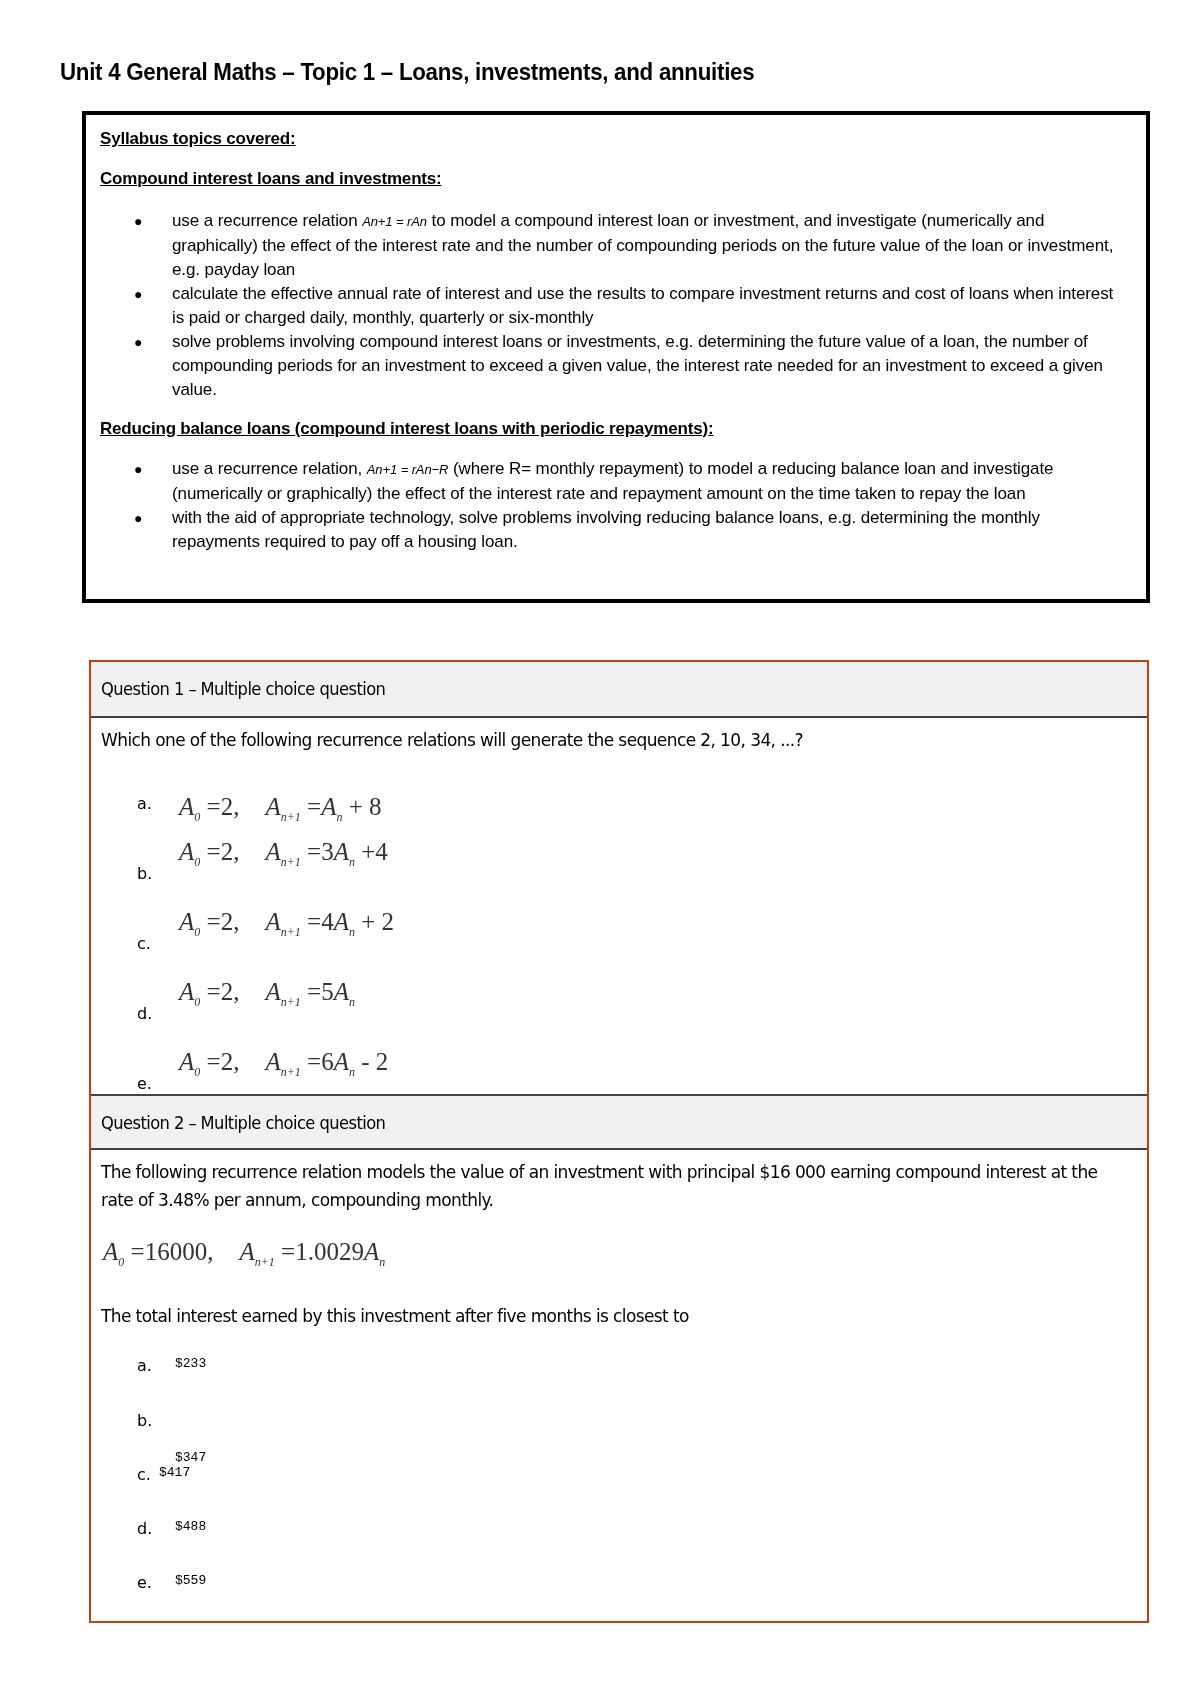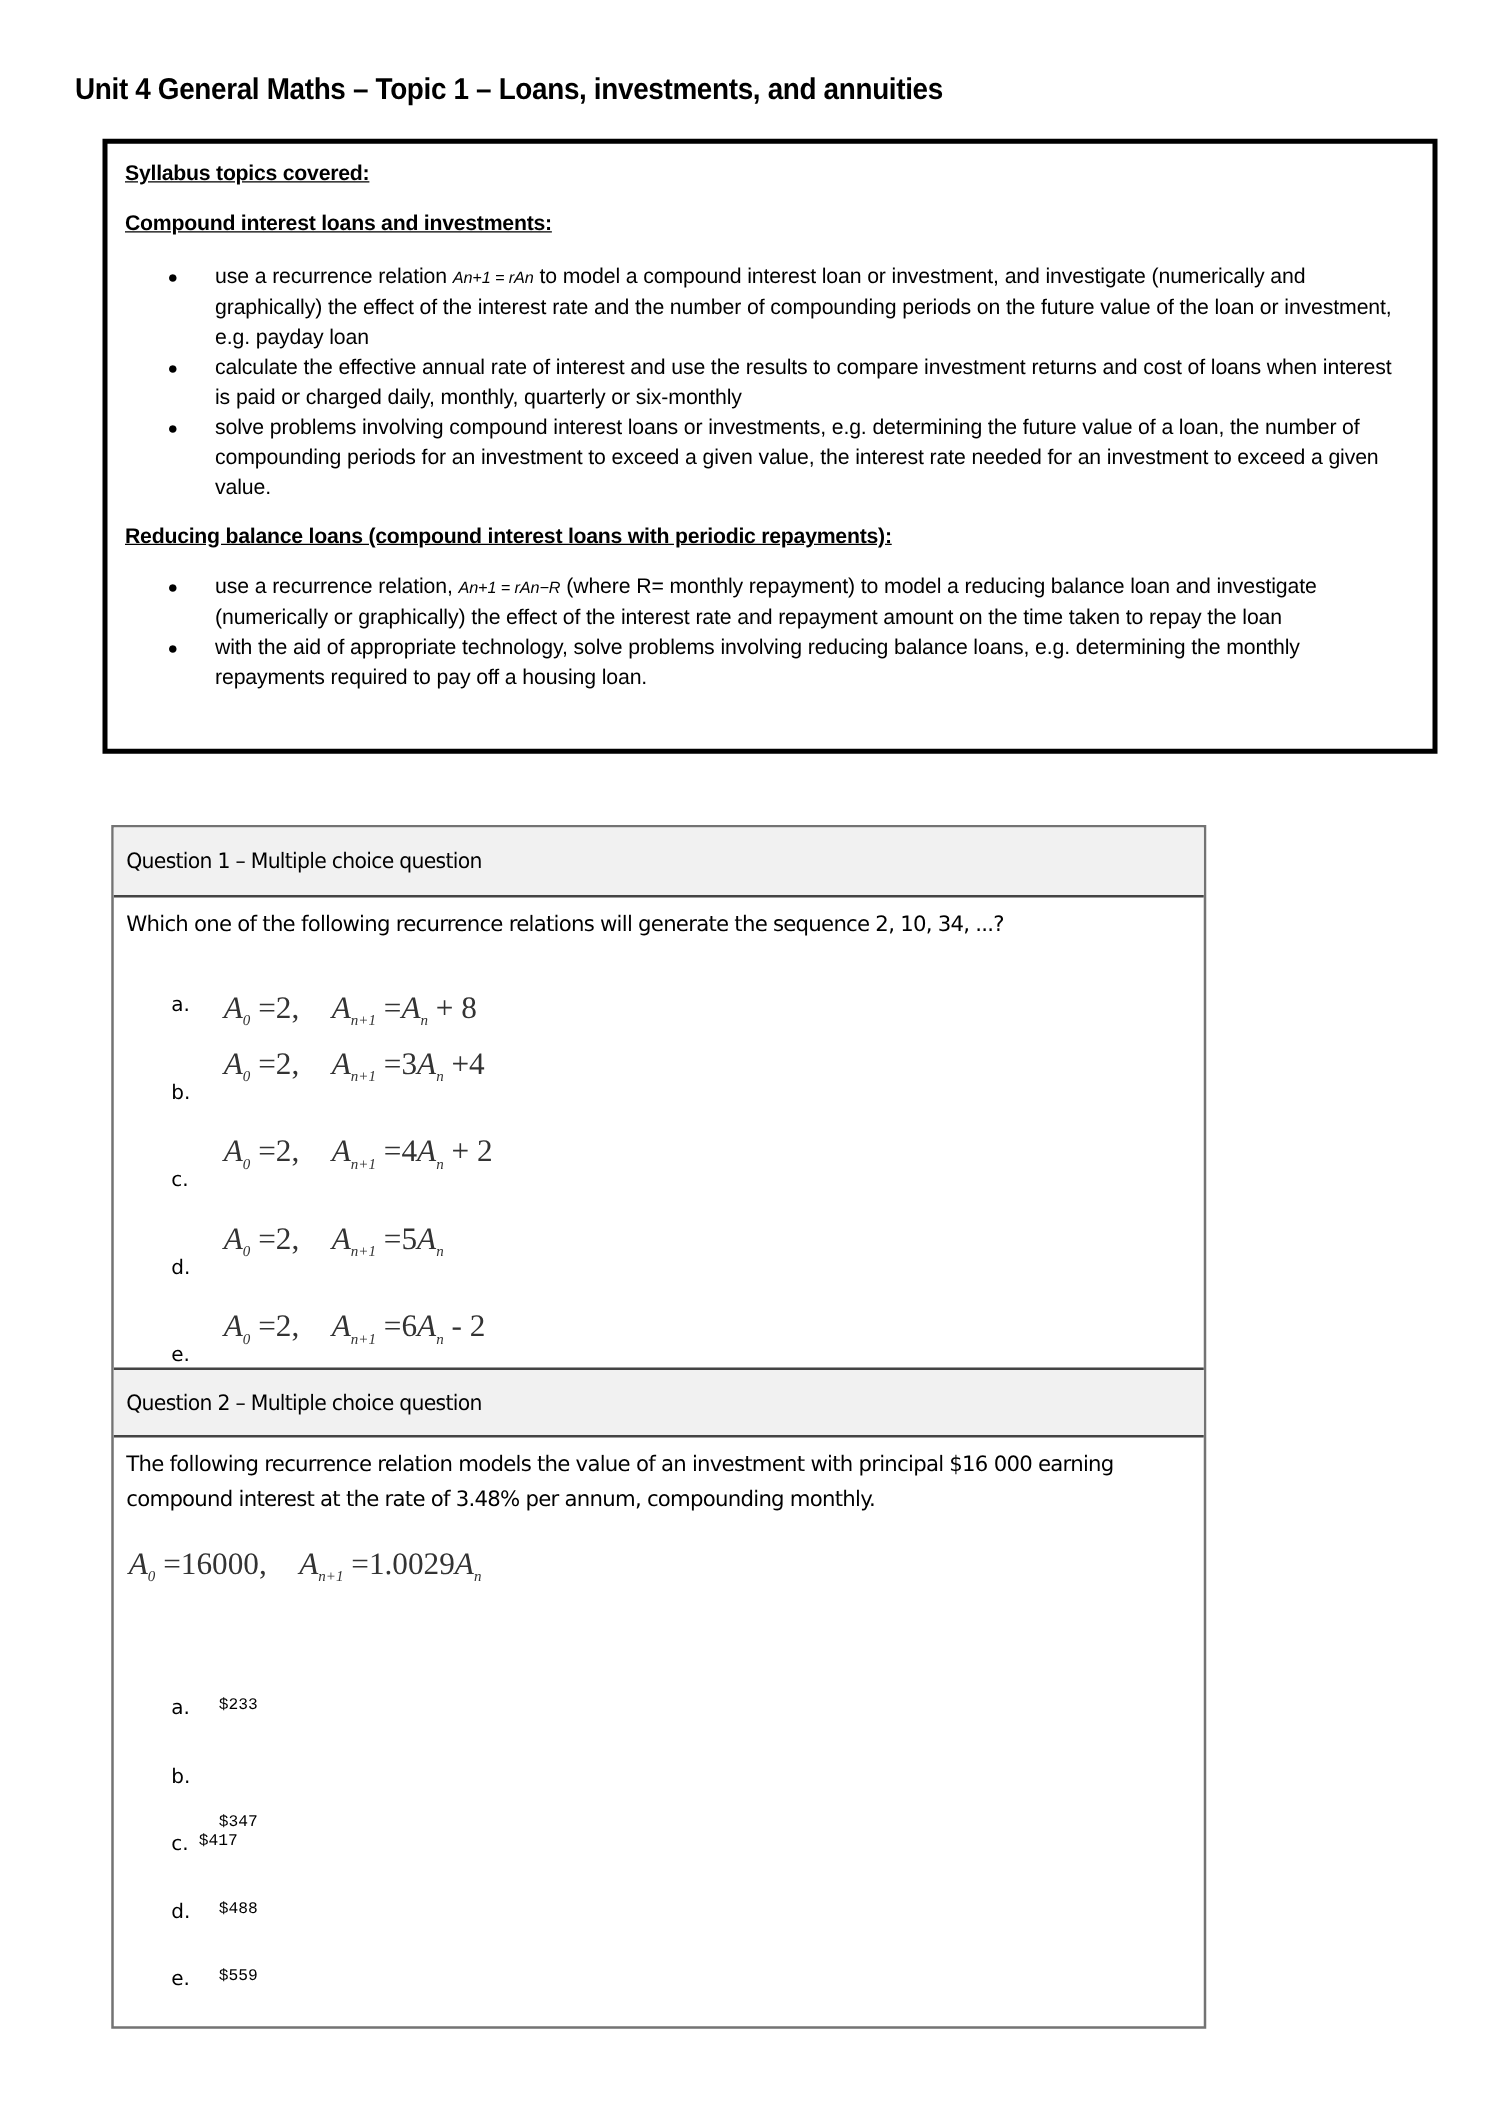--- a/index.html
+++ b/index.html
@@ -14,22 +14,22 @@
     border:4px solid #000; box-sizing:content-box;
     font-family:"Liberation Sans", sans-serif; font-size:17px; line-height:24px;
   }
   .syl-heading { position:absolute; left:14px; font-weight:bold; text-decoration:underline; letter-spacing:-0.2px; }
   .syl-list { position:absolute; left:0; right:18px; margin:0; padding:0; list-style:none; }
   .syl-list li { position:relative; padding-left:86px; letter-spacing:-0.1px; }
   .syl-list li .bullet { position:absolute; left:48px; top:0; font-size:14px; }
   .math-i { font-style:italic; font-size:13px; }
 
   .qtable {
-    position:absolute; left:89px; top:660px; width:876px; height:963px;
-    border:2px solid #737373; box-sizing:border-box;
+    position:absolute; left:89px; top:660px; width:1060px; height:963px;
+    border:2px solid #c2410c; box-sizing:border-box;
     font-family:"DejaVu Sans", sans-serif; font-size:17px;
   }
   .qhead {
     position:absolute; left:0; right:0; height:56px; background:#f1f1f1;
     border-bottom:2px solid #444; box-sizing:border-box;
   }
   .qhead span { position:absolute; left:10px; top:17px; letter-spacing:-0.6px; transform:scaleX(0.96); transform-origin:left; white-space:nowrap; }
   .qtext { position:absolute; left:10px; right:20px; letter-spacing:-0.6px; line-height:28px; }
   .opt-label { position:absolute; font-family:"DejaVu Sans", sans-serif; font-size:16px; }
   .formula {
@@ -105,20 +105,21 @@
     <span class="formula" style="left:88px; top:386px;"><i>A</i><sub>0</sub> =<span>2</span>,<span class="gap"></span><i>A</i><sub>n+1</sub> =<span>6</span><i>A</i><sub>n</sub> <span>- 2</span></span>
   </div>
 
   <div class="qhead" style="top:432px; border-top:2px solid #444;">
     <span>Question 2 – Multiple choice question</span>
   </div>
   <div class="qtext" style="top:496px;">The following recurrence relation models the value of an investment with principal $16 000 earning compound interest at the rate of 3.48% per annum, compounding monthly.</div>
 
   <span class="formula" style="left:12px; top:576px;"><i>A</i><sub>0</sub> =<span>16000</span>,<span class="gap"></span><i>A</i><sub>n+1</sub> =<span>1.0029</span><i>A</i><sub>n</sub></span>
 
+  <div class="qtext" style="top:640px;">The total interest earned by this investment after five months is closest to</div>
 
   <div>
     <span class="opt-label" style="left:46px; top:694px;">a.</span>
     <span class="money" style="left:84px; top:694px;">$233</span>
   </div>
   <div>
     <span class="opt-label" style="left:46px; top:749px;">b.</span>
     <span class="money" style="left:84px; top:788px;">$347</span>
   </div>
   <div>

